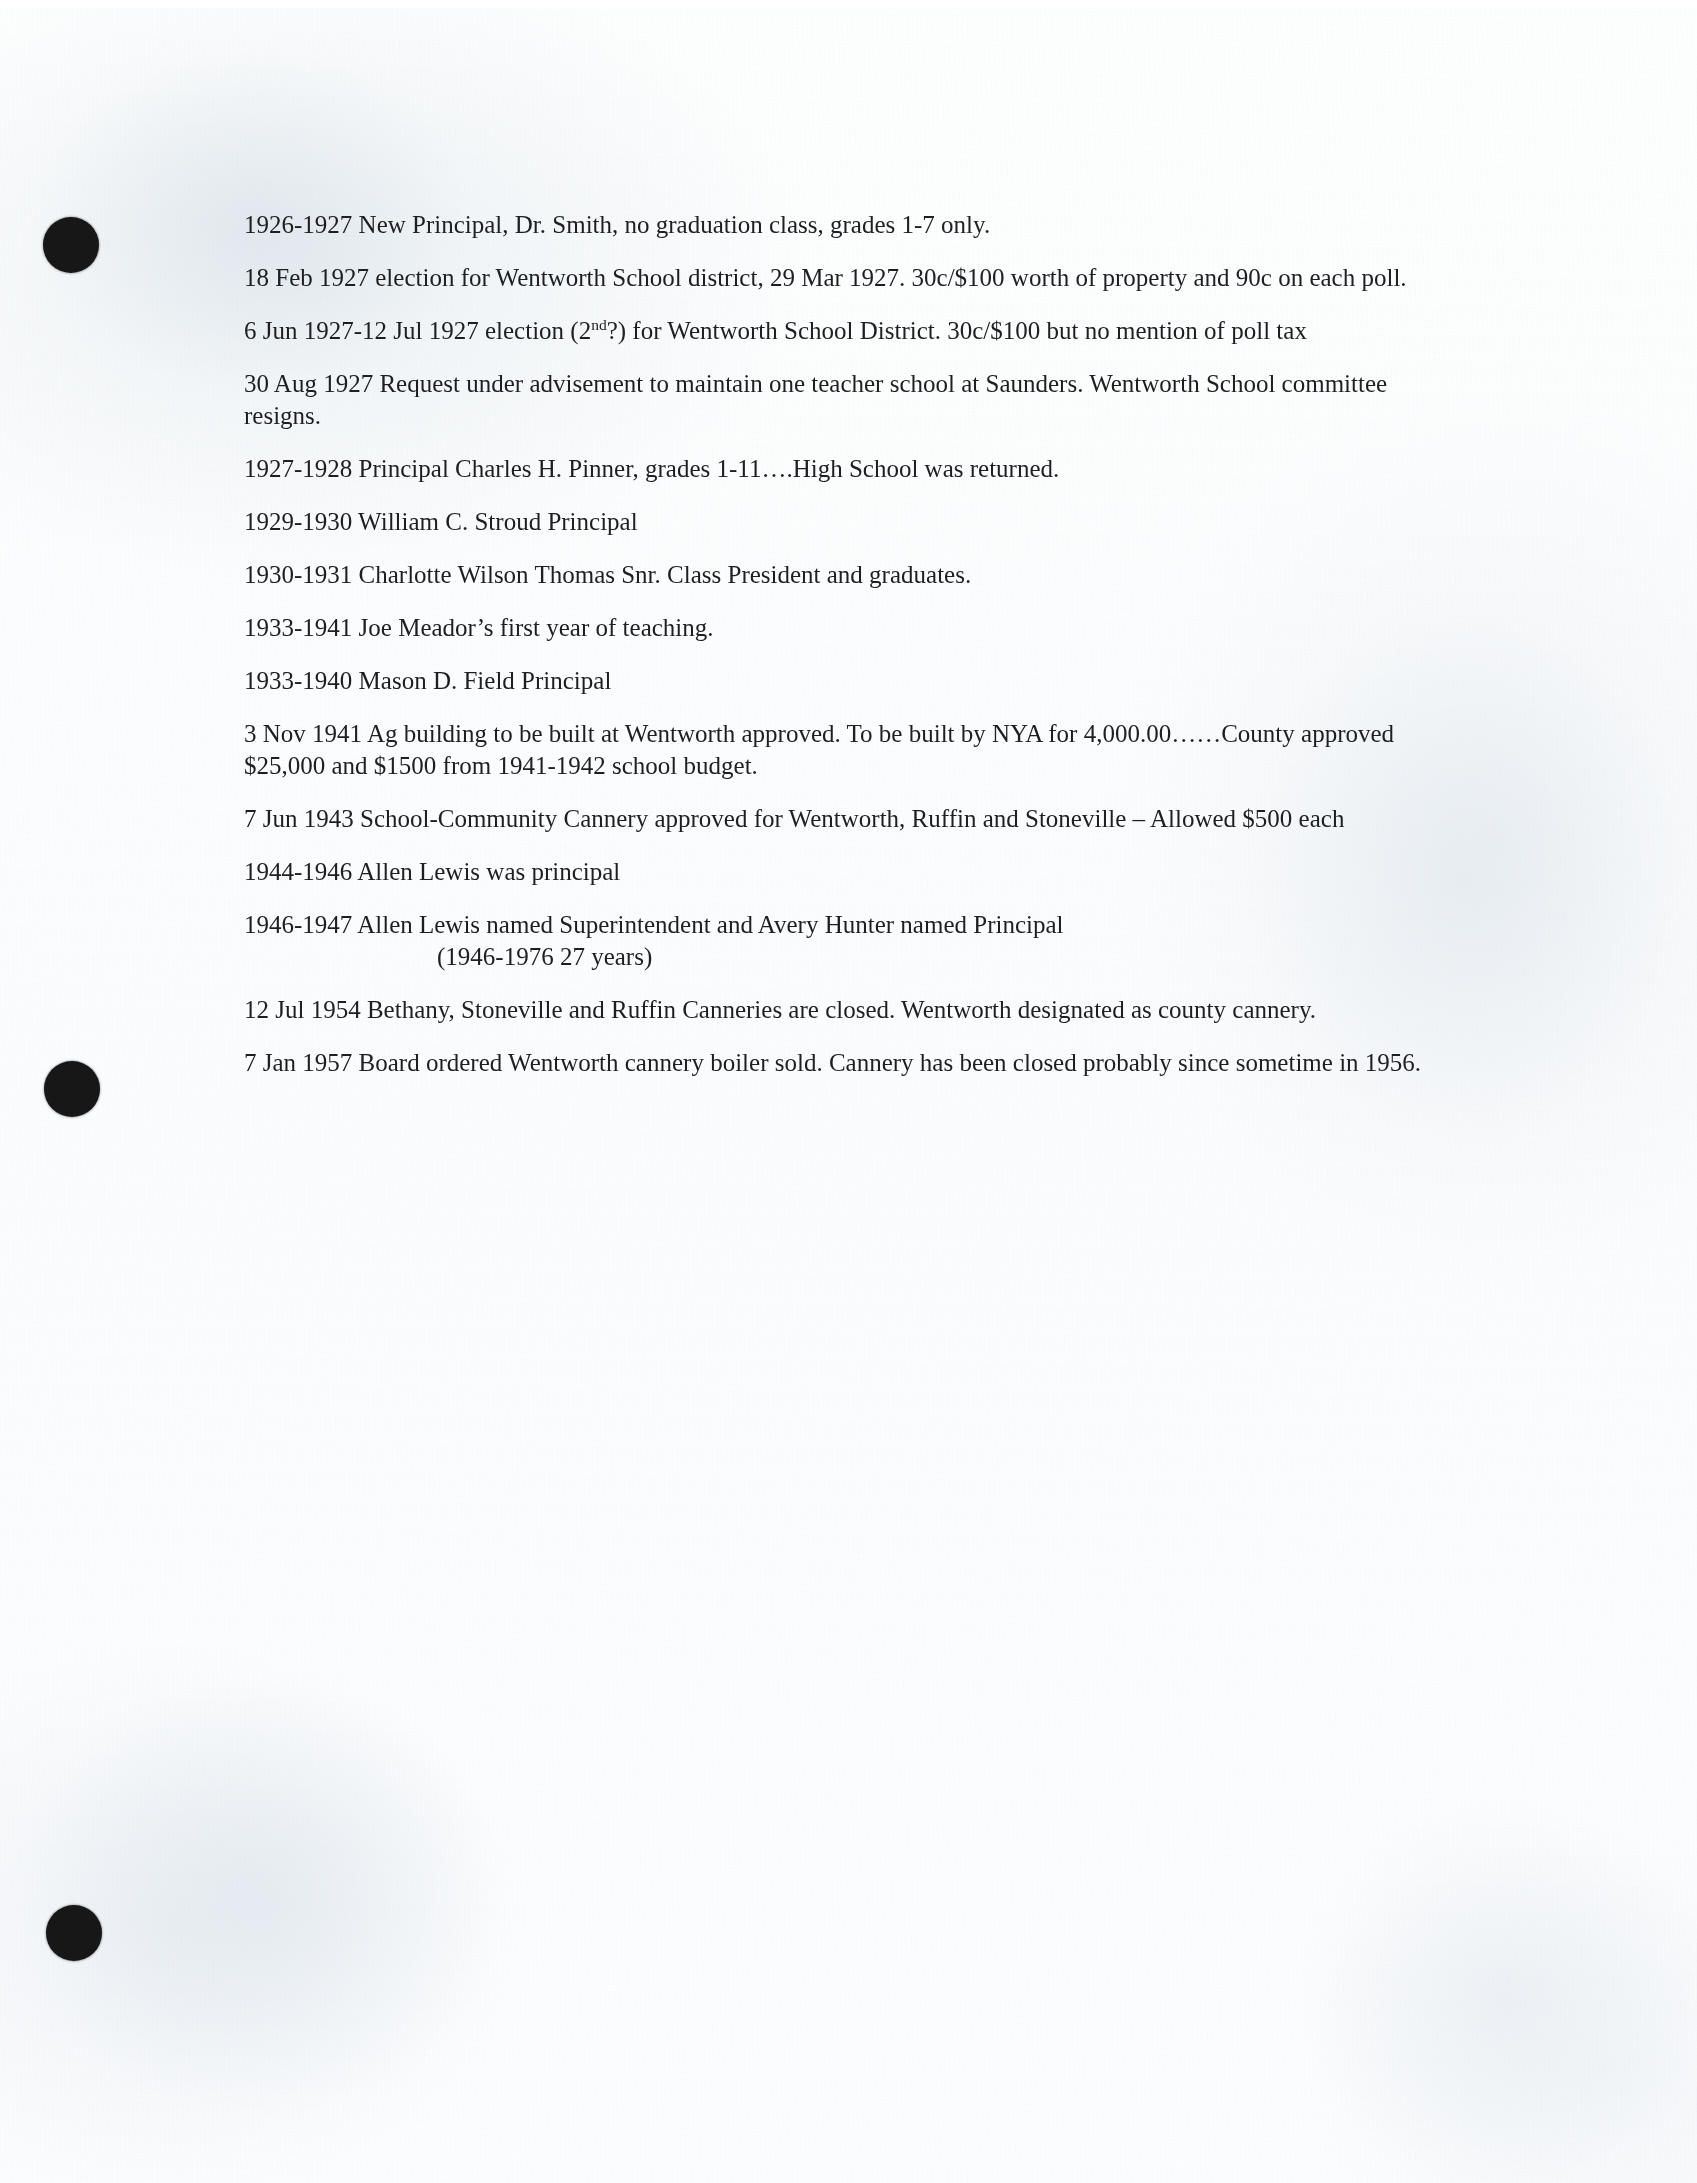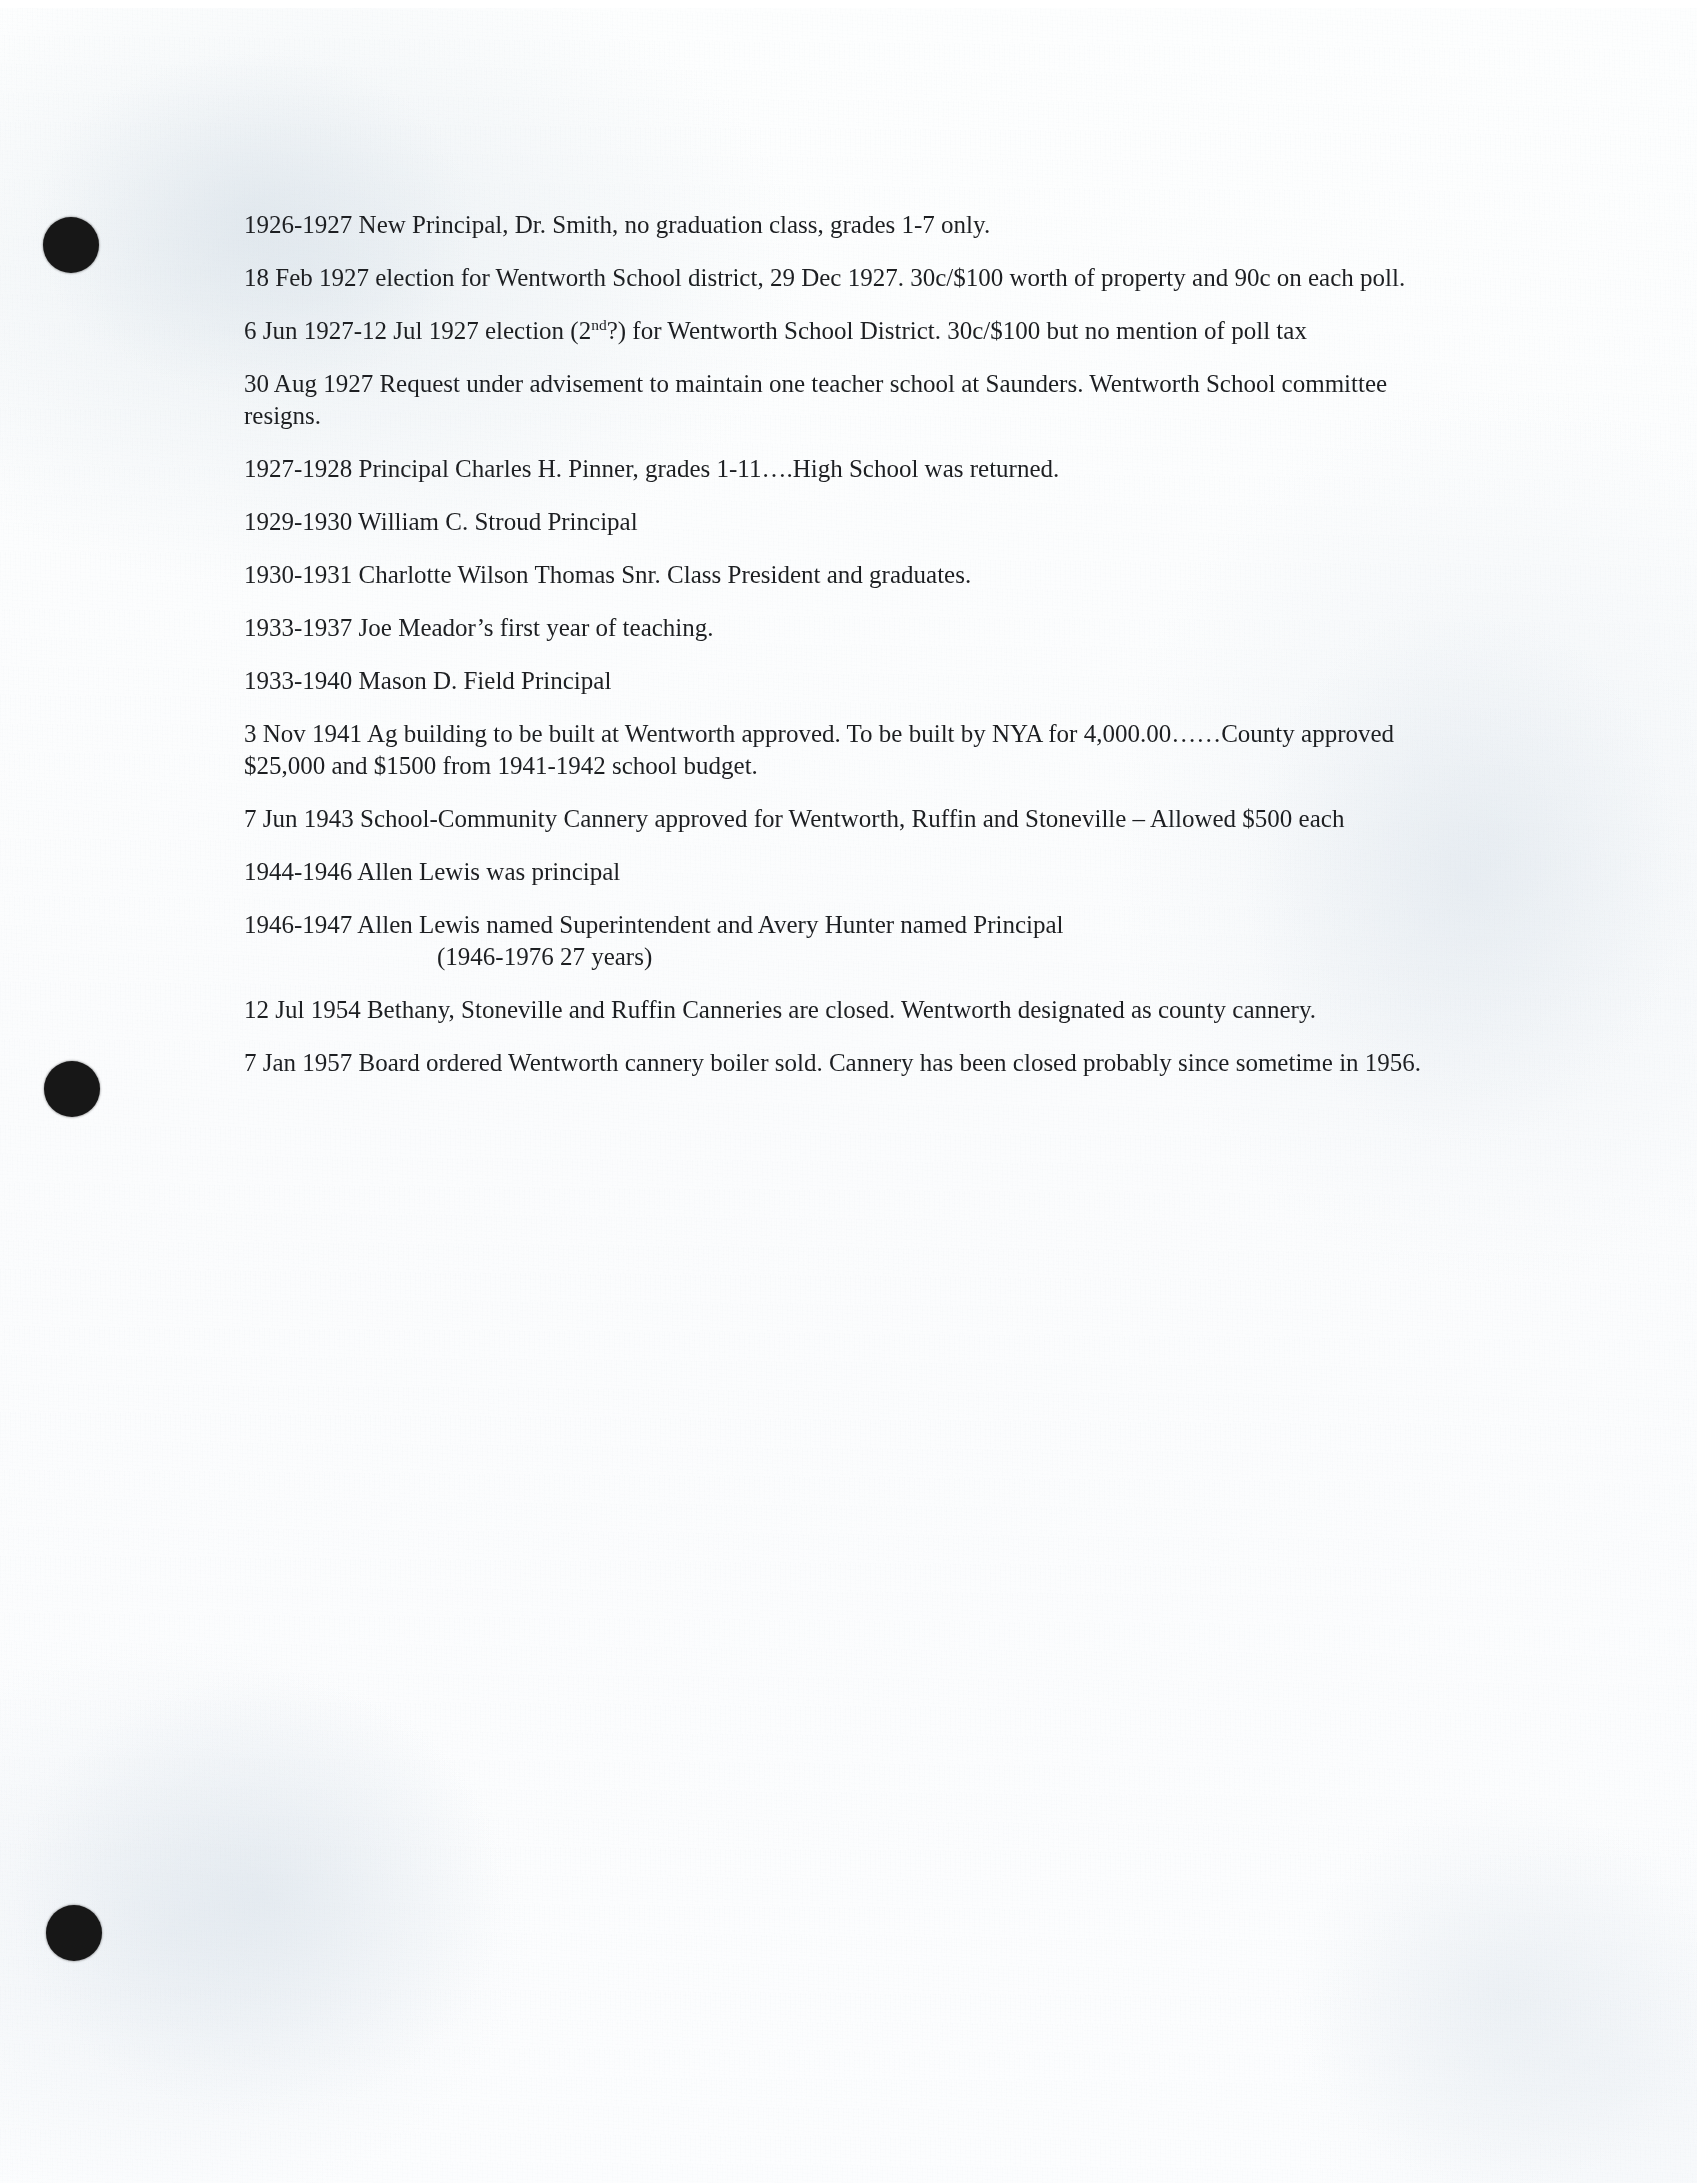--- a/index.html
+++ b/index.html
@@ -105,35 +105,35 @@
               background:radial-gradient(ellipse at center, rgba(210,220,229,0.30) 0%, rgba(255,255,255,0) 70%);"></div>
 
   <div class="punch p1"></div>
   <div class="punch p2"></div>
   <div class="punch p3"></div>
 
   <div class="content">
 
     <p class="entry">1926-1927  New Principal, Dr. Smith, no graduation class, grades 1-7 only.</p>
 
-    <p class="entry">18 Feb 1927    election for Wentworth School district, 29 Dec 1927.  30c/$100 worth of property and 90c on each poll.</p>
+    <p class="entry">18 Feb 1927    election for Wentworth School district, 29 Mar 1927.  30c/$100 worth of property and 90c on each poll.</p>
 
     <p class="entry"><span>6 Jun 1927-12 Jul 1927    election (2</span><span class="sup">nd</span><span>?) for Wentworth School District. 30c/$100 but no mention of poll tax</span></p>
 
 
     <p class="entry">30 Aug 1927   Request under advisement to maintain one teacher school at Saunders. Wentworth School committee resigns.</p>
 
     <p class="entry">1927-1928  Principal Charles H. Pinner, grades 1-11….High School was returned.</p>
 
 
     <p class="entry">1929-1930     William C. Stroud Principal</p>
 
     <p class="entry">1930-1931     Charlotte Wilson Thomas Snr. Class President and graduates.</p>
 
-    <p class="entry">1933-1937     Joe Meador’s first year of teaching.</p>
+    <p class="entry">1933-1941     Joe Meador’s first year of teaching.</p>
 
     <p class="entry">1933-1940     Mason D. Field Principal</p>
 
     <p class="entry">3 Nov 1941     Ag building to be built at Wentworth approved.  To be built by NYA for 4,000.00……County approved $25,000 and $1500 from 1941-1942 school budget.</p>
 
 
     <p class="entry">7 Jun 1943      School-Community Cannery approved for Wentworth, Ruffin and Stoneville – Allowed $500 each</p>
 
     <p class="entry">1944-1946      Allen Lewis was principal</p>
 

